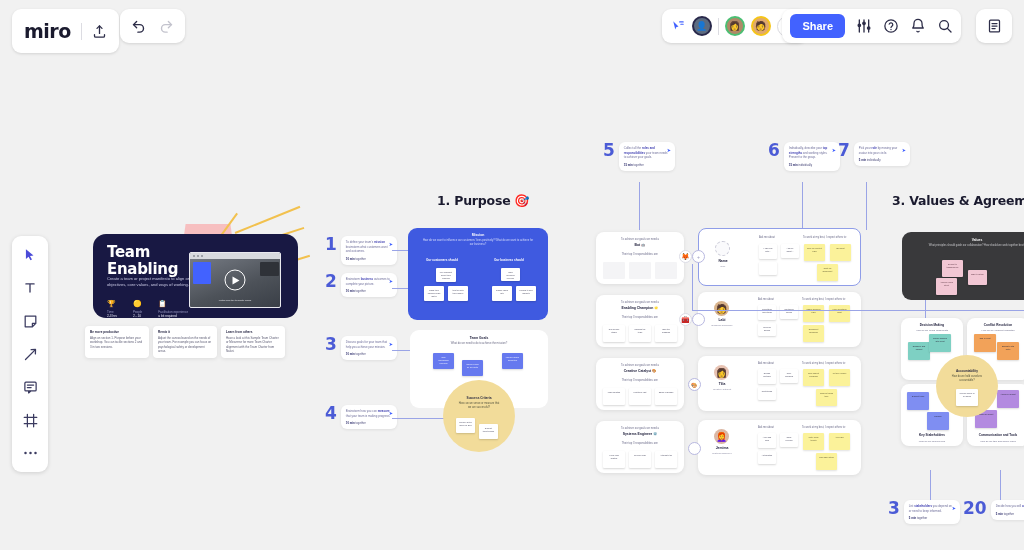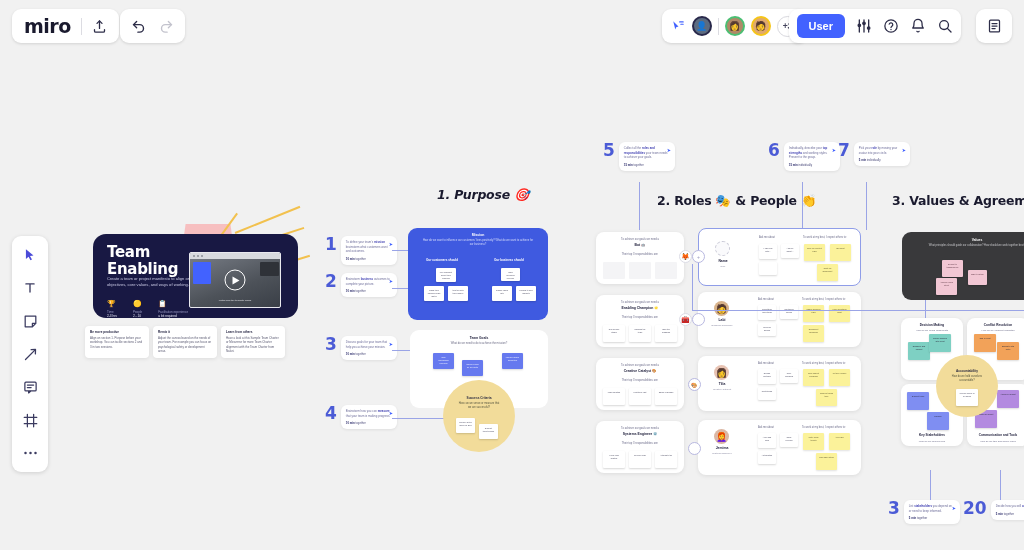--- a/index.html
+++ b/index.html
@@ -12,21 +12,21 @@
   #app { position: relative; width: 1024px; height: 550px; }
 
   
   .bar {
     position: absolute;
     background: #fff;
     border-radius: 9px;
     box-shadow: 0 1px 3px rgba(0,0,0,.13);
     display: flex; align-items: center;
   }
-  #logo-bar { left: 12px; top: 9px; height: 34px; padding: 0 12px; gap: 10px; }
+  #logo-bar { left: 12px; top: 9px; height: 44px; padding: 0 12px; gap: 10px; }
   .miro-word {
     font-family: "DejaVu Sans", sans-serif;
     font-weight: 700; font-size: 19px; letter-spacing: -.5px;
     color: #1a1a2e;
   }
   .vdiv { width: 1px; height: 17px; background: #dcdce2; }
   .ic { color: #2d2d48; display: flex; align-items: center; justify-content: center; }
   .ic svg { display: block; }
 
   #undo-bar { left: 120px; top: 9px; height: 34px; padding: 0 11px; gap: 13px; }
@@ -261,21 +261,21 @@
       </svg>
     </span>
     <span class="avatar av-ring-dark">👤</span>
     <span class="vdiv"></span>
     <span class="avatar av-ring-green">👩</span>
     <span class="avatar av-ring-yellow">🧑</span>
     <span class="av-more">+3</span>
   </div>
 
   <div class="bar" id="action-bar">
-    <button id="share-btn">User</button>
+    <button id="share-btn">Share</button>
     <span class="ic">
       <svg width="16" height="16" viewBox="0 0 24 24" fill="none" stroke="currentColor" stroke-width="2" stroke-linecap="round">
         <path d="M5 3v6M5 13v8M12 3v3M12 10v11M19 3v10M19 17v4"></path>
         <circle cx="5" cy="11" r="1.8" fill="currentColor"></circle>
           <circle cx="12" cy="8" r="1.8" fill="currentColor"></circle>
           <circle cx="19" cy="15" r="1.8" fill="currentColor"></circle>
       </svg>
     </span>
     <span class="ic">
       <svg width="16" height="16" viewBox="0 0 24 24" fill="none" stroke="currentColor" stroke-width="1.9">
@@ -404,22 +404,21 @@
     <div class="info-card shadow-sm" style="left:68px;">
       <div class="info-t">Remix it</div>
       <div class="info-b">Adjust the canvas based on the needs of your team. For example you can focus on psychological safety or development areas.</div>
     </div>
     <div class="info-card shadow-sm" style="left:136px;">
       <div class="info-t">Learn from others</div>
       <div class="info-b">Have a look at this Sample Team Charter or Miroverse for more Team Charter alignment with the Team Charter from Naluri.</div>
     </div>
   </div>
 
-  <div class="sec-title" style="left:437px; top:187px;font-style:italic;">1. Purpose 🎯</div>
-  <div class="sec-title" style="left:657px; top:193px;">2. Roles 🎭 &amp; People 👏</div>
+  <div class="sec-title" style="left:437px; top:193px;">1. Purpose 🎯</div>
   <div class="sec-title" style="left:892px; top:193px;">3. Values &amp; Agreements</div>
 
   <div class="step" style="left:325px; top:236px;">
     <span class="step-num">1</span>
     <div class="step-card">
       <div class="step-txt">
         <span>To define your team's </span><b>mission</b><span> brainstorm what customers want and outcomes.</span>
       </div>
       <div class="step-foot"><b>10 min</b><span> together</span></div>
       <span class="step-arrow">➤</span>

